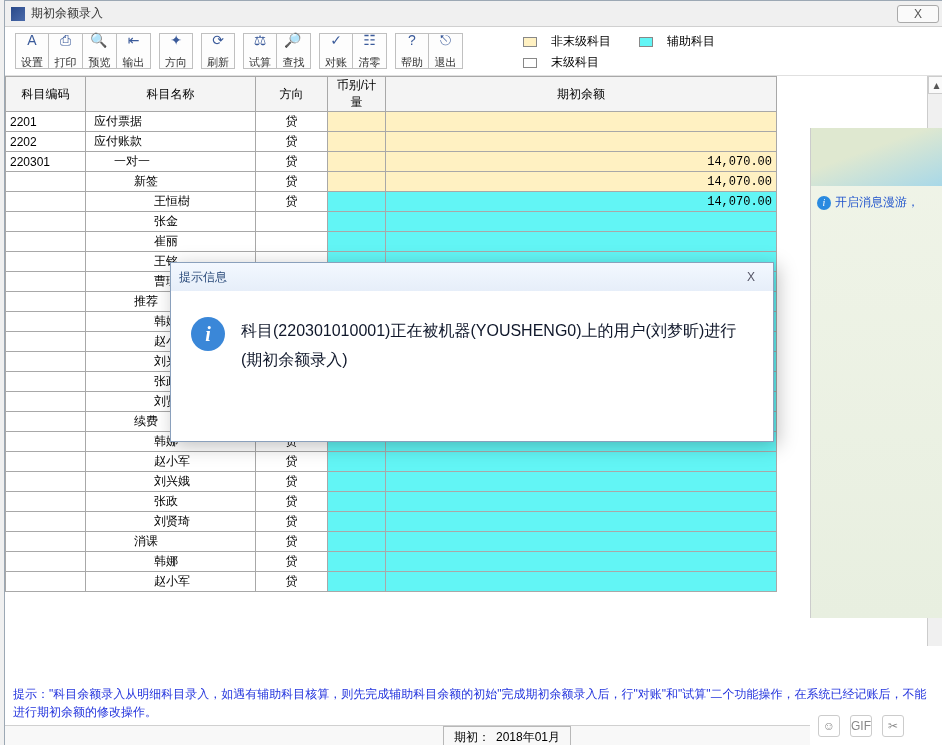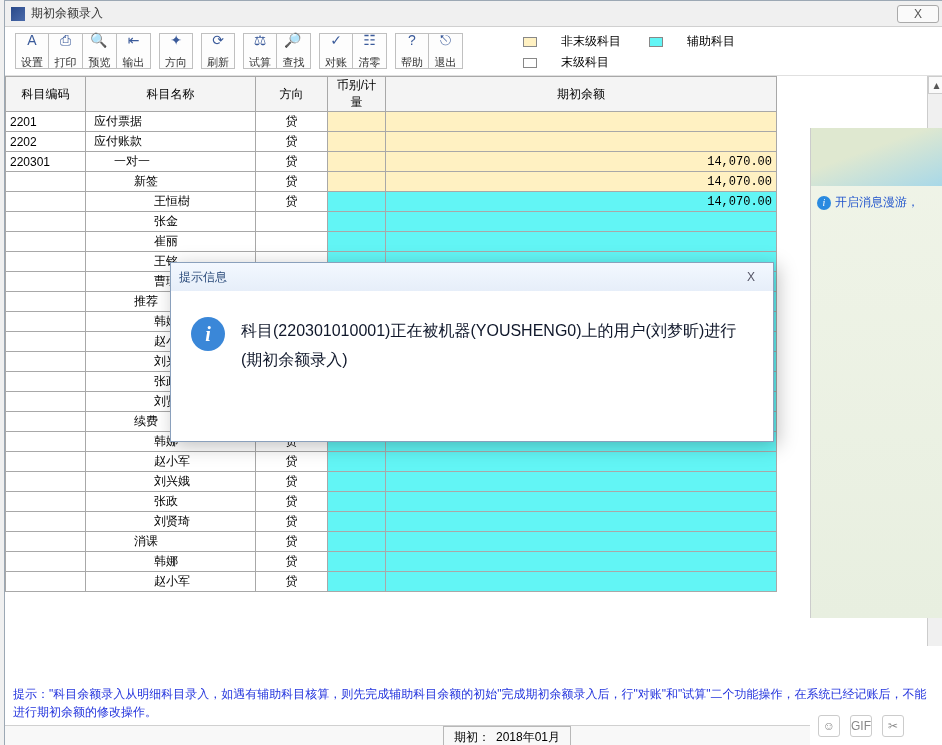--- a/index.html
+++ b/index.html
@@ -11,21 +11,21 @@
 .titlebar .close { width: 42px; height: 18px; border: 1px solid #aaa; border-radius: 3px; display: flex; align-items: center; justify-content: center; color: #555; cursor: default; background:#fafafa;}
 .toolbar { display: flex; align-items: flex-start; padding: 6px 10px 4px 10px; border-bottom: 1px solid #e0e0e0; }
 .tb-buttons { display: flex; gap: 0; }
 .tb-btn { width: 34px; height: 36px; display: flex; flex-direction: column; align-items: center; justify-content: center; border: 1px solid #c0c0c0; background: #fdfdfd; cursor: default; }
 .tb-btn + .tb-btn { border-left: none; }
 .tb-sep { width: 8px; }
 .tb-group { display:flex; }
 .tb-btn .ic { font-size: 14px; line-height: 1; color: #3a5a9a; }
 .tb-btn .lb { font-size: 11px; margin-top: 8px; color: #333;}
 .legend { margin-left: 60px; display: grid; grid-template-columns: auto auto; gap: 4px 28px; font-size: 12px; }
-.legend-item { display: flex; align-items: center; gap: 24px; }
+.legend-item { display: flex; align-items: center; gap: 14px; }
 .sw { width: 14px; height: 10px; border: 1px solid #888; display: inline-block; }
 .sw.nonleaf { background: #fff1c2; }
 .sw.aux { background: #62f5f5; }
 .sw.leaf { background: #fff; }
 .grid-area { position: relative; height: 618px; overflow:hidden;}
 .grid-table { border-collapse: collapse; width: 772px; table-layout: fixed; }
 .grid-table th, .grid-table td { border: 1px solid #a8a8a8; height: 20px; font-size: 12px; padding: 0 4px; }
 .grid-table th { background: #f4f4f4; font-weight: normal; text-align: center; height: 32px; }
 .grid-table td.code { text-align: left; margin-left: 12px; }
 .grid-table td.name { text-align: left; padding-left: 8px; }

